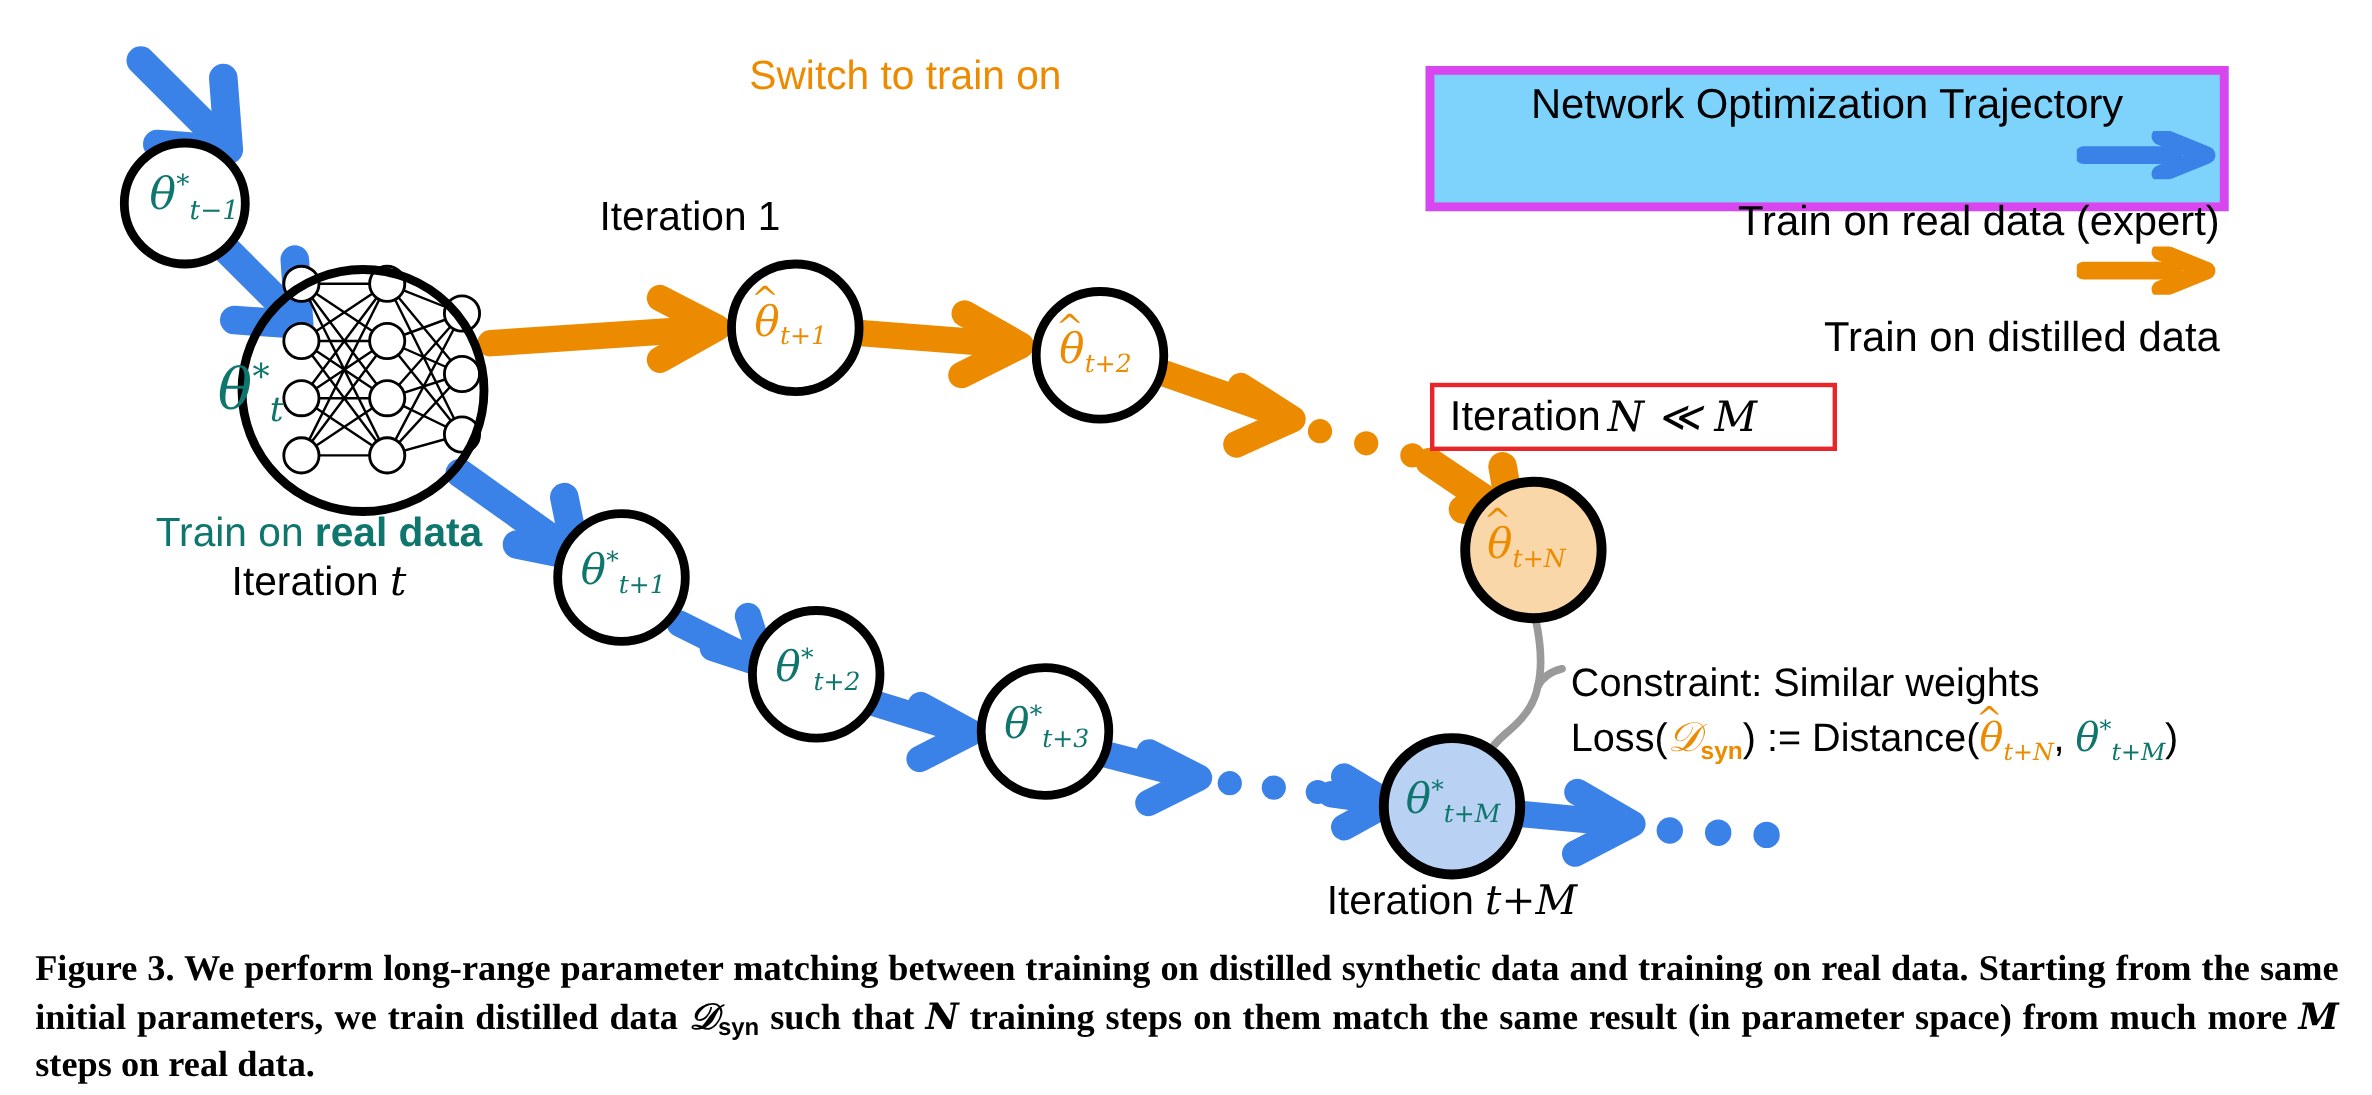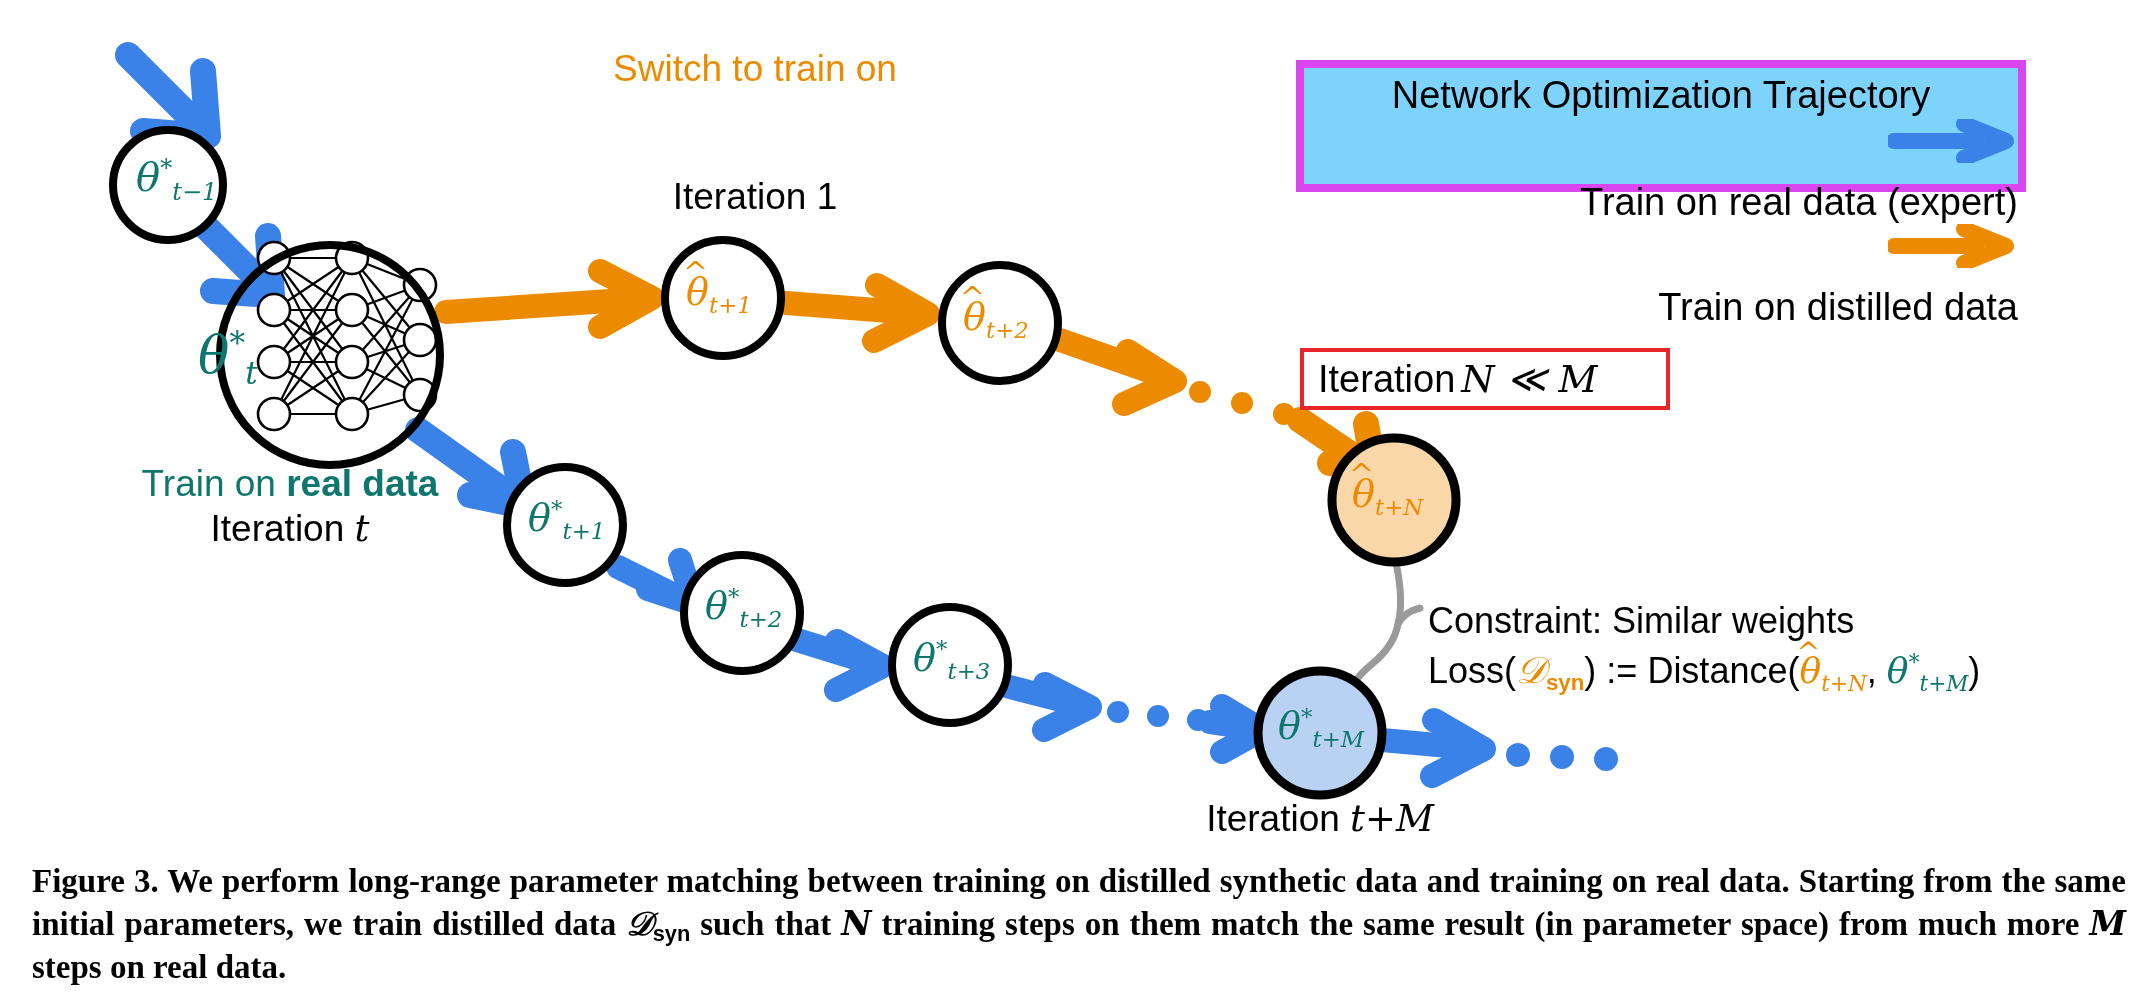--- a/index.html
+++ b/index.html
@@ -9,22 +9,22 @@
   svg.canvas{position:absolute;left:0;top:0;width:2156px;height:855px;}
 
   .lbl{position:absolute;white-space:nowrap;line-height:1.05;}
   .sans{font-family:"Liberation Sans", sans-serif;}
   .math{font-family:"DejaVu Serif", serif;font-style:italic;}
 
   .orange{color:#ED8B00;}
   .blue{color:#0f766e;}
   .black{color:#000;}
 
-  .t-switch{font-size:37px;text-align:center;}
-  .t-iter{font-size:37px;text-align:center;}
+  .t-switch{font-size:37px;text-align:right;}
+  .t-iter{font-size:37px;text-align:left;}
 
   .legendbox{position:absolute;border:8px solid #d946ef;background:#7dd3fc;box-sizing:border-box;}
   .legend-title{font-size:38px;text-align:center;}
   .legend-row{display:flex;align-items:flex-end;gap:18px;flex-direction:column;}
   .legend-text{font-size:38px;}
 
   .redbox{position:absolute;border:4px solid #E8262A;background:#fff;box-sizing:border-box;
           display:flex;align-items:center;justify-content:flex-start;padding:0 14px;}
   .redbox .rt{font-size:38px;}
 

